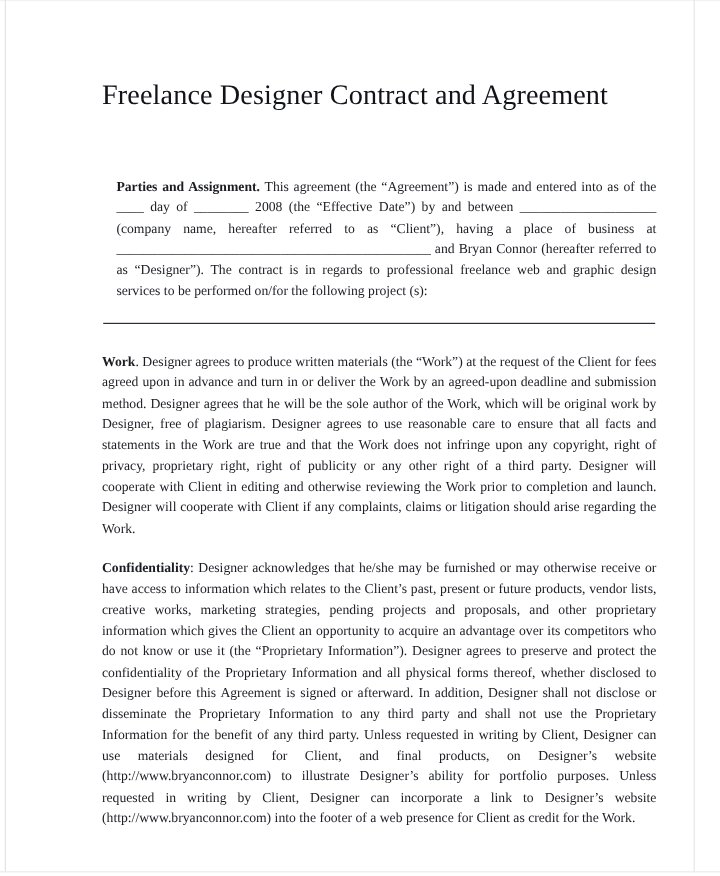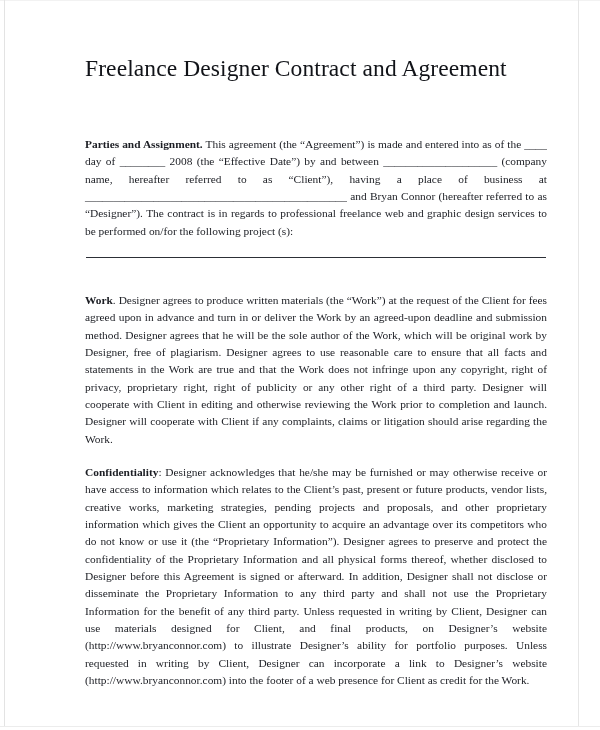--- a/index.html
+++ b/index.html
@@ -52,21 +52,21 @@
     left: 0;
     top: 0;
     width: 600px;
     height: 1px;
     background: #f2f2f2;
   }
 
   #doc-body {
     position: absolute;
     left: 85px;
-    top: 0;
+    top: 12px;
     width: 462px;
   }
 
   .doc-title {
     font-family: "Liberation Serif", "DejaVu Serif", serif;
     font-size: 23.5px;
     font-weight: 400;
     color: #111318;
     letter-spacing: 0.1px;
     margin: 0;
@@ -83,33 +83,33 @@
     text-align: justify;
     text-justify: inter-word;
     margin: 0;
     hyphens: manual;
   }
 
   .para b, .para .lead {
     font-weight: 700;
   }
 
-  #para-parties { margin-top: 54px; }
+  #para-parties { margin-top: 54px; margin-left: 12px; }
 
   
   #fill-rule {
     margin-top: 17px;
     height: 0;
     border: 0;
     border-top: 1.4px solid #2c2f36;
     width: 460px;
   }
 
   #para-consideration { margin-top: 20px; }
-  #para-work { margin-top: 34px; }
+  #para-work { margin-top: 24px; }
   #para-confidentiality { margin-top: 16px; }
 </style>
 </head>
 <body>
 
 <div id="page">
 
   <div id="page-frame-top"></div>
   <div id="page-frame-left"></div>
   <div id="page-frame-right"></div>

